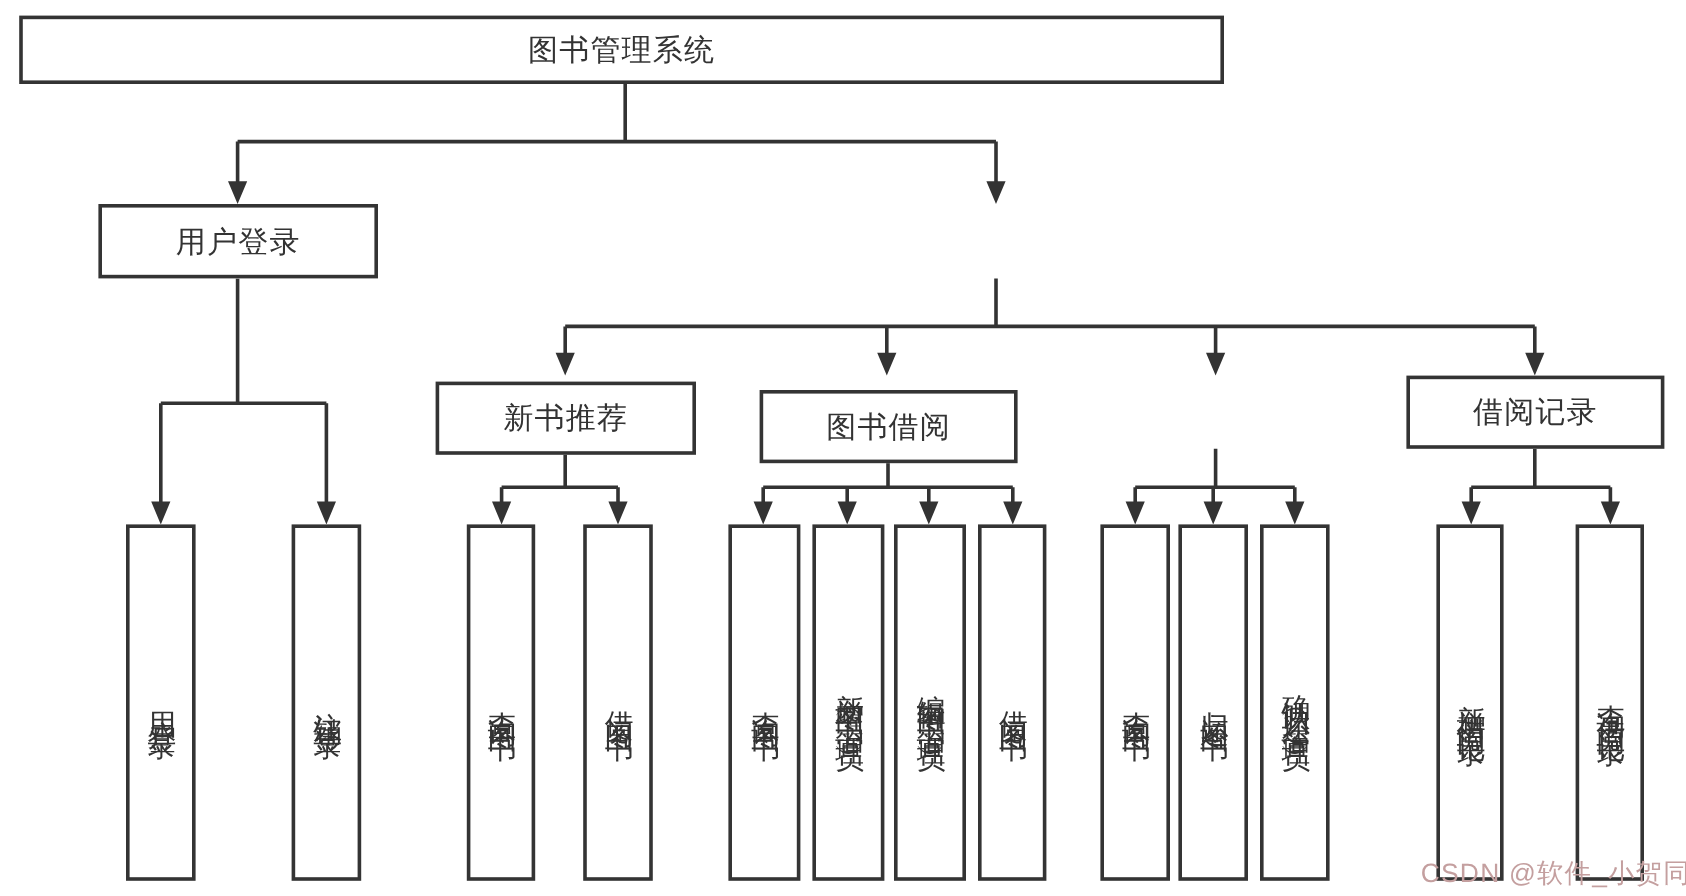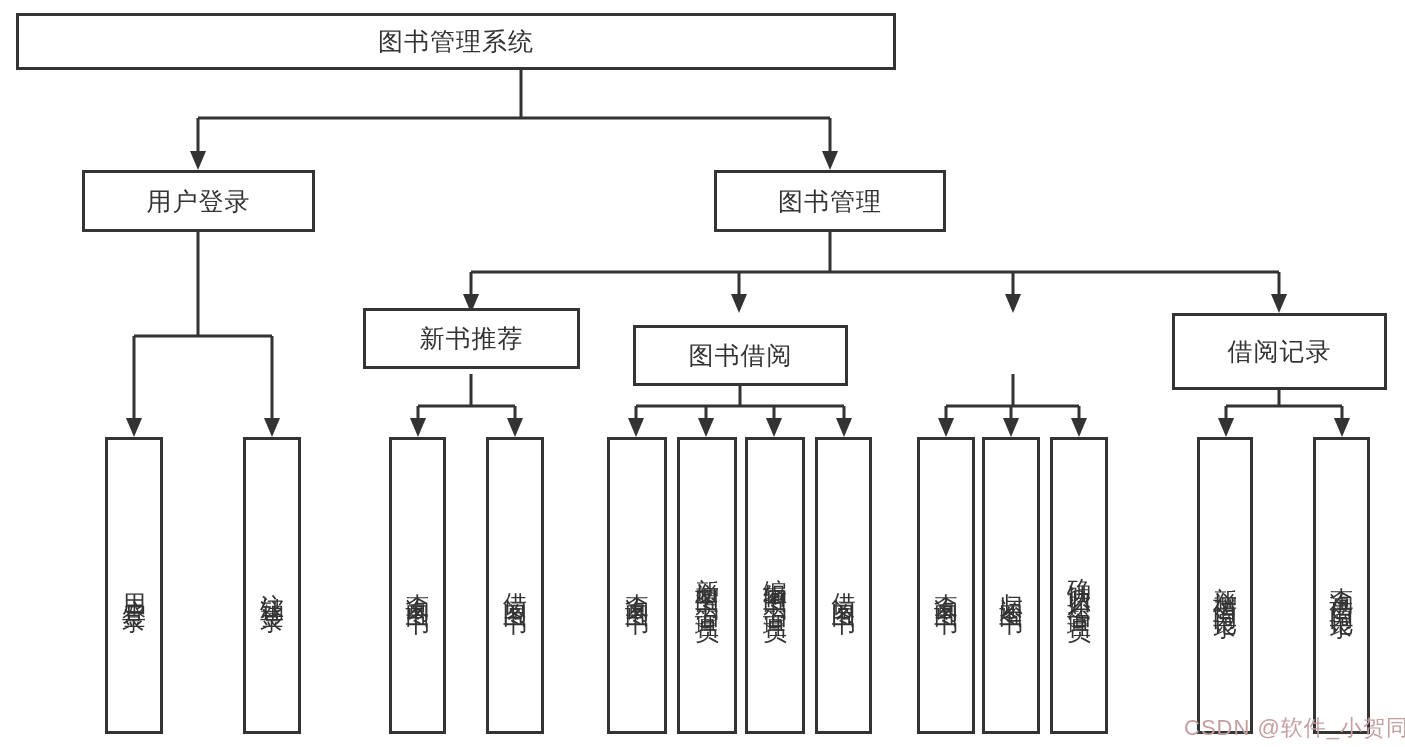--- a/index.html
+++ b/index.html
@@ -64,28 +64,27 @@
       <path d="M190 151 L206 151 L198 170 Z M822 151 L838 151 L830 170 Z"></path>
       <path d="M463 294 L479 294 L471 313 Z M731 294 L747 294 L739 313 Z M1005 294 L1021 294 L1013 313 Z M1271 294 L1287 294 L1279 313 Z"></path>
       <path d="M126 418 L142 418 L134 437 Z M264 418 L280 418 L272 437 Z"></path>
       <path d="M410 418 L426 418 L418 437 Z M507 418 L523 418 L515 437 Z"></path>
       <path d="M628 418 L644 418 L636 437 Z M698 418 L714 418 L706 437 Z M766 418 L782 418 L774 437 Z M836 418 L852 418 L844 437 Z"></path>
       <path d="M938 418 L954 418 L946 437 Z M1003 418 L1019 418 L1011 437 Z M1071 418 L1087 418 L1079 437 Z"></path>
       <path d="M1218 418 L1234 418 L1226 437 Z M1334 418 L1350 418 L1342 437 Z"></path>
     </g>
   </svg>
 
-  <div class="box hbox" style="left:16px;top:13px;width:880px;height:57px;">图书管理系统</div>
+  <div class="box hbox" style="left:16px;top:13px;width:1004px;height:57px;">图书管理系统</div>
 
   <div class="box hbox" style="left:82px;top:170px;width:233px;height:62px;">用户登录</div>
-  <div class="box hbox" style="left:714px;top:170px;width:232px;height:62px;">图书管理</div>
 
-  <div class="box hbox" style="left:363px;top:308px;width:217px;height:61px;">新书推荐</div>
+  <div class="box hbox" style="left:363px;top:318px;width:217px;height:61px;">新书推荐</div>
   <div class="box hbox" style="left:633px;top:313px;width:215px;height:61px;margin-top:12px;">图书借阅</div>
-  <div class="box hbox" style="left:1172px;top:313px;width:215px;height:77px;">借阅记录</div>
+  <div class="box hbox" style="left:1172px;top:313px;width:215px;height:61px;">借阅记录</div>
 
   <div class="box vbox" style="left:105px;top:437px;width:58px;height:297px;">用户登录</div>
   <div class="box vbox" style="left:243px;top:437px;width:58px;height:297px;">注销登录</div>
 
   <div class="box vbox" style="left:389px;top:437px;width:57px;height:297px;">查询图书</div>
   <div class="box vbox" style="left:486px;top:437px;width:58px;height:297px;">借阅图书</div>
 
   <div class="box vbox" style="left:607px;top:437px;width:60px;height:297px;">查询图书</div>
   <div class="box vbox" style="left:677px;top:437px;width:60px;height:297px;">新增图书（管理员）</div>
   <div class="box vbox" style="left:745px;top:437px;width:60px;height:297px;">编辑图书（管理员）</div>

